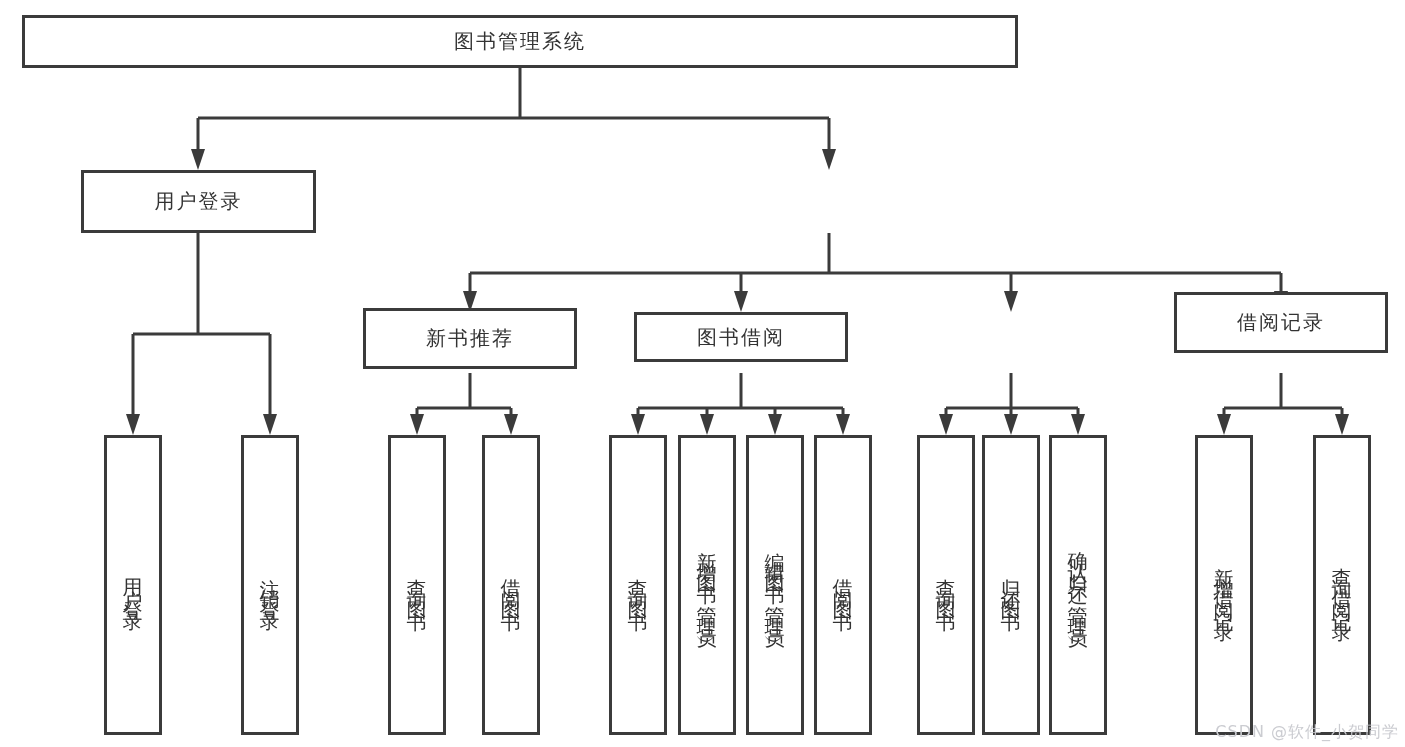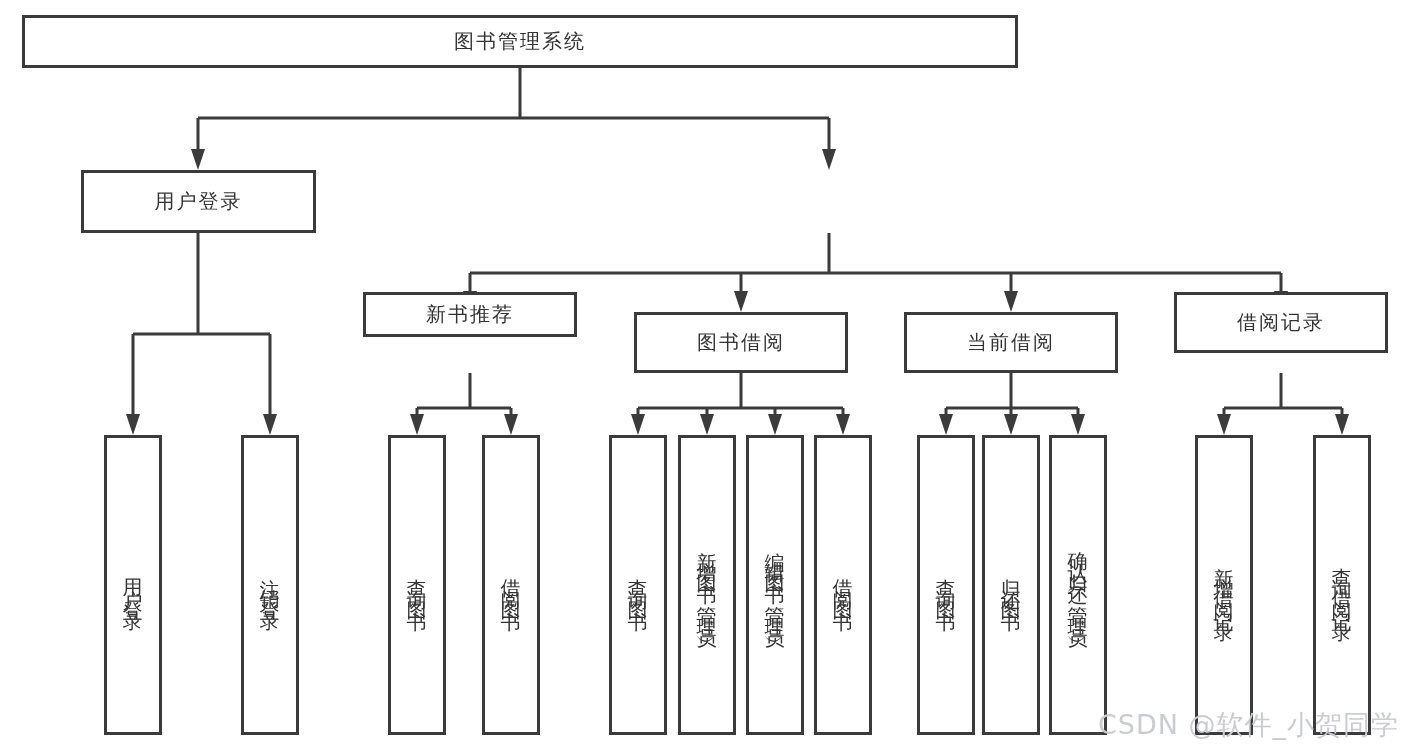--- a/index.html
+++ b/index.html
@@ -22,21 +22,21 @@
     color:var(--text,#333333);font-size:20px;letter-spacing:2px;
     z-index:2;
   }
   .vbox{font-size:20px;letter-spacing:0}
   .vbox .vlabel{
     writing-mode:vertical-rl;text-orientation:mixed;
     letter-spacing:11px;line-height:1;
   }
   .watermark{
     position:absolute;right:6px;bottom:4px;z-index:5;
-    color:var(--watermark,#cbccd1);font-size:27px;letter-spacing:1px;
+    color:var(--watermark,#cbccd1);font-size:16px;letter-spacing:1px;
     white-space:nowrap;
   }
 </style>
 </head>
 <body>
 
 <div class="canvas">
 
   <svg class="connectors" width="1405" height="747" viewBox="0 0 1405 747" aria-hidden="true">
 
@@ -89,28 +89,25 @@
   </svg>
 
   <div class="box" style="left:22px;top:15px;width:996px;height:53px">
     <span>图书管理系统</span>
   </div>
 
   <div class="box" style="left:81px;top:170px;width:235px;height:63px">
     <span>用户登录</span>
   </div>
 
-  <div class="box" style="left:363px;top:292px;width:214px;height:45px">
+  <div class="box" style="left:363px;top:308px;width:214px;height:61px">
     <span>新书推荐</span>
   </div>
-  <div class="box" style="left:634px;top:312px;width:214px;height:61px">
+  <div class="box" style="left:634px;top:312px;width:214px;height:50px">
     <span>图书借阅</span>
-  </div>
-  <div class="box" style="left:904px;top:312px;width:214px;height:61px">
-    <span>当前借阅</span>
   </div>
   <div class="box" style="left:1174px;top:292px;width:214px;height:61px">
     <span>借阅记录</span>
   </div>
 
   <div class="box vbox" style="left:104px;top:435px;width:58px;height:300px">
     <span class="vlabel">用户登录</span>
   </div>
   <div class="box vbox" style="left:241px;top:435px;width:58px;height:300px">
     <span class="vlabel">注销登录</span>

